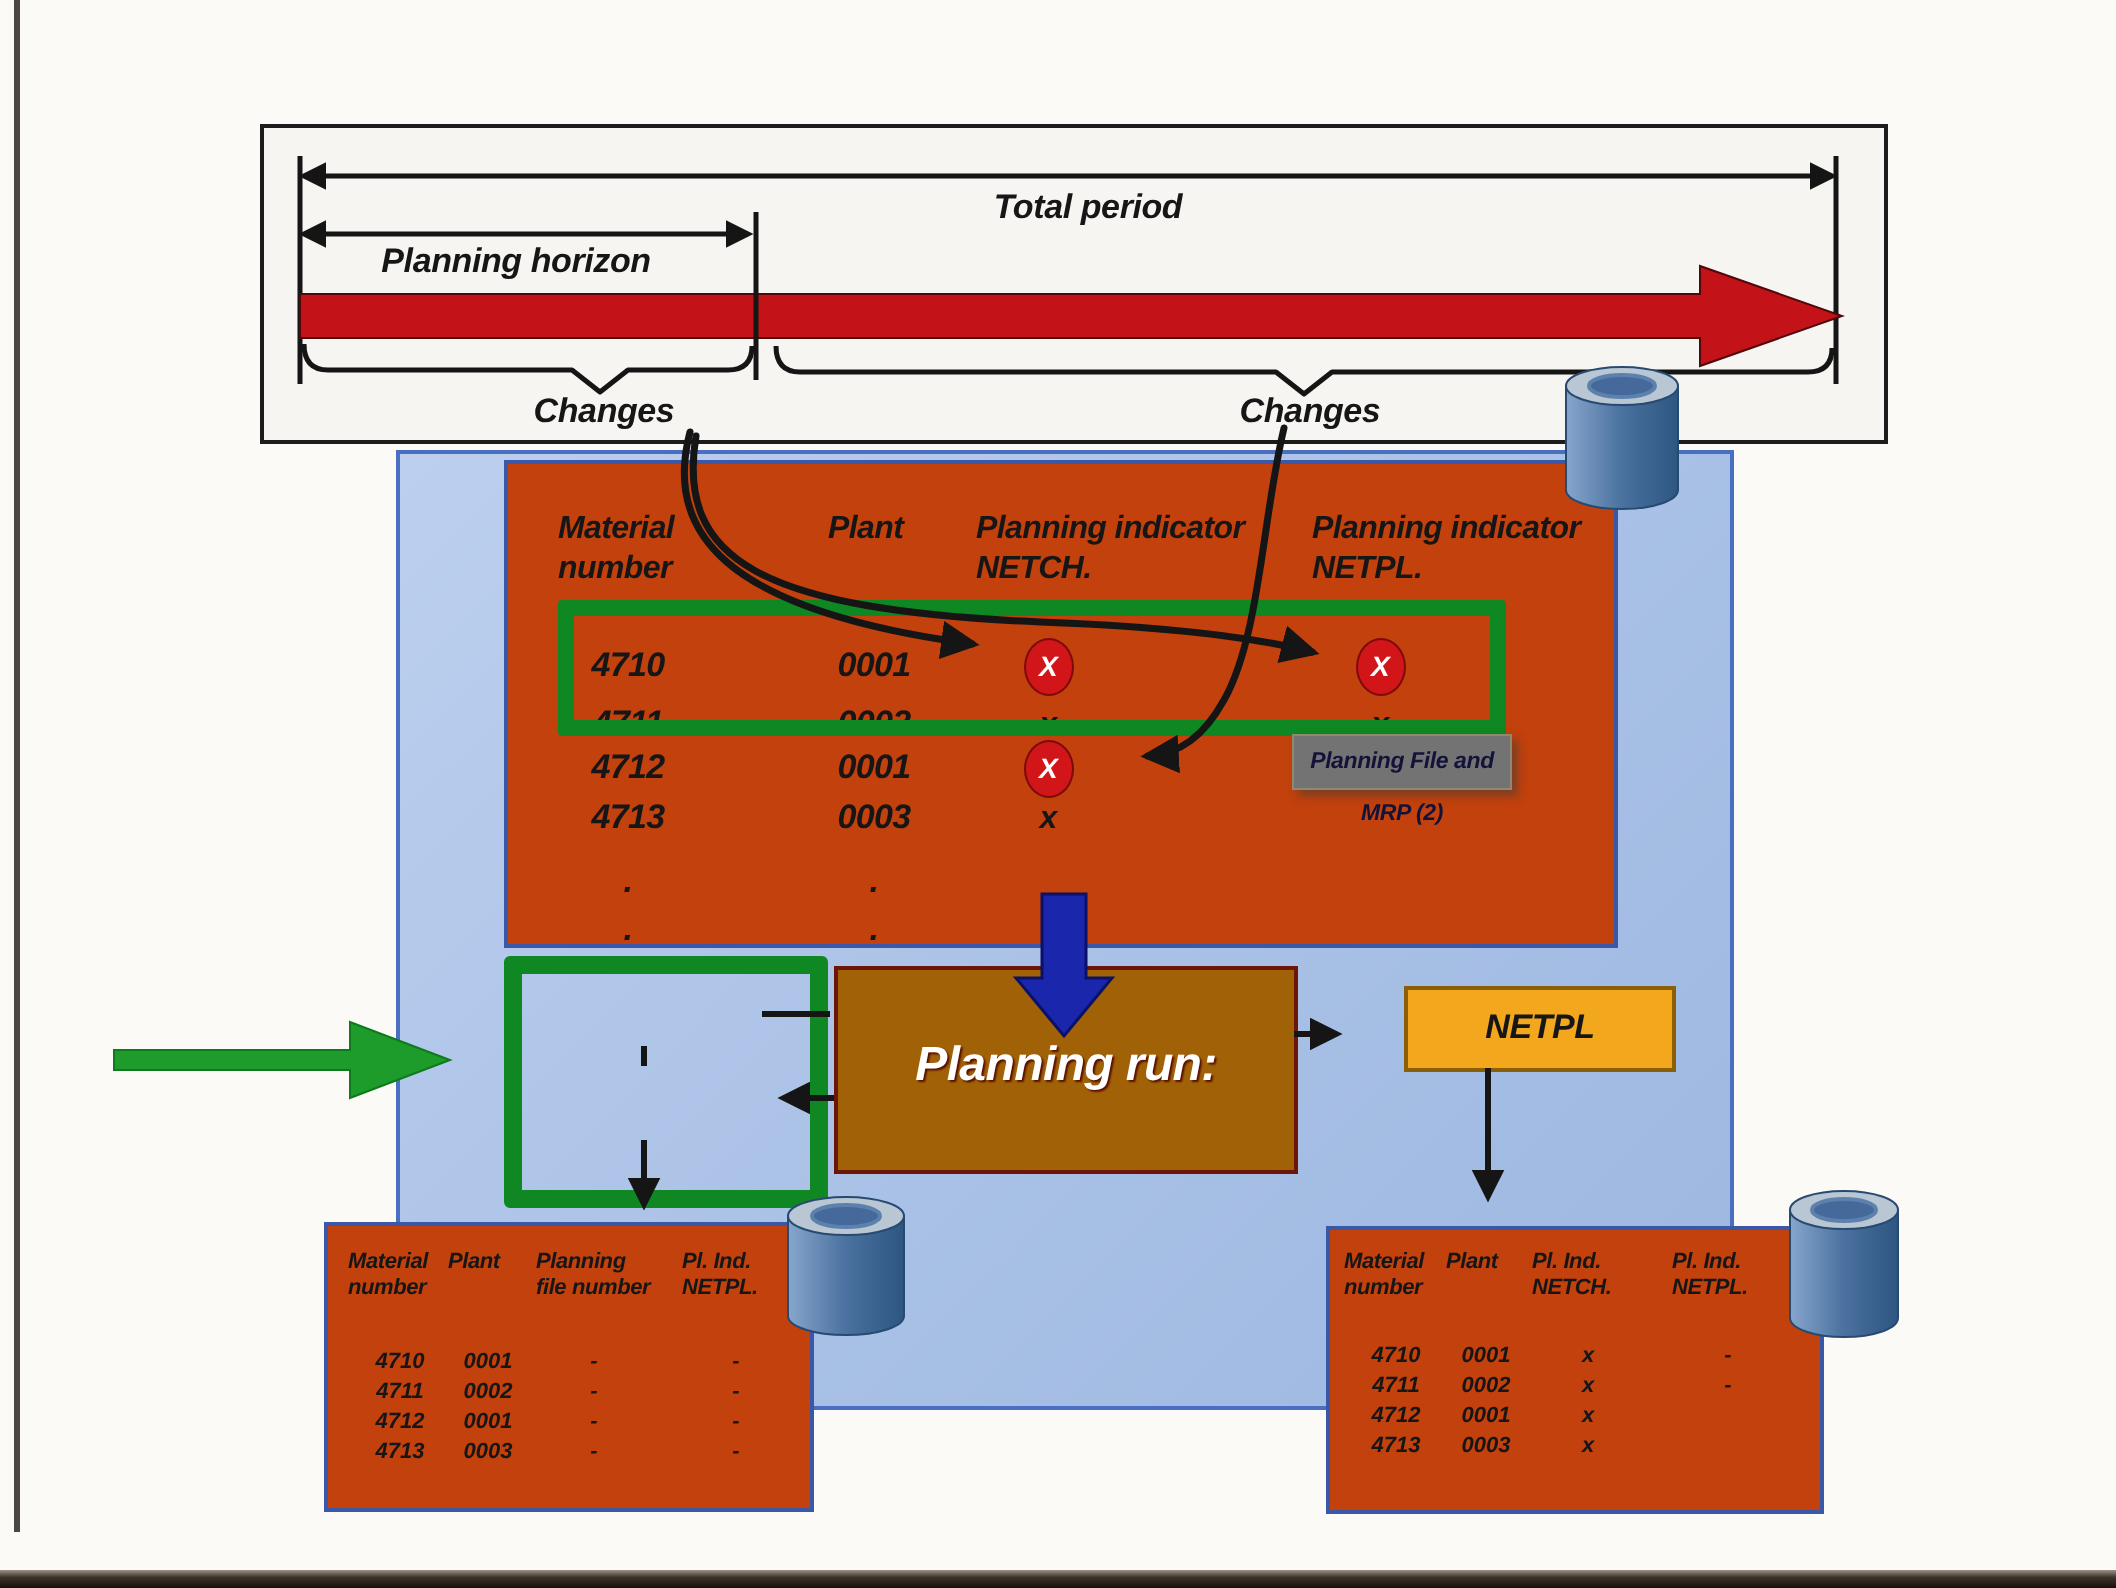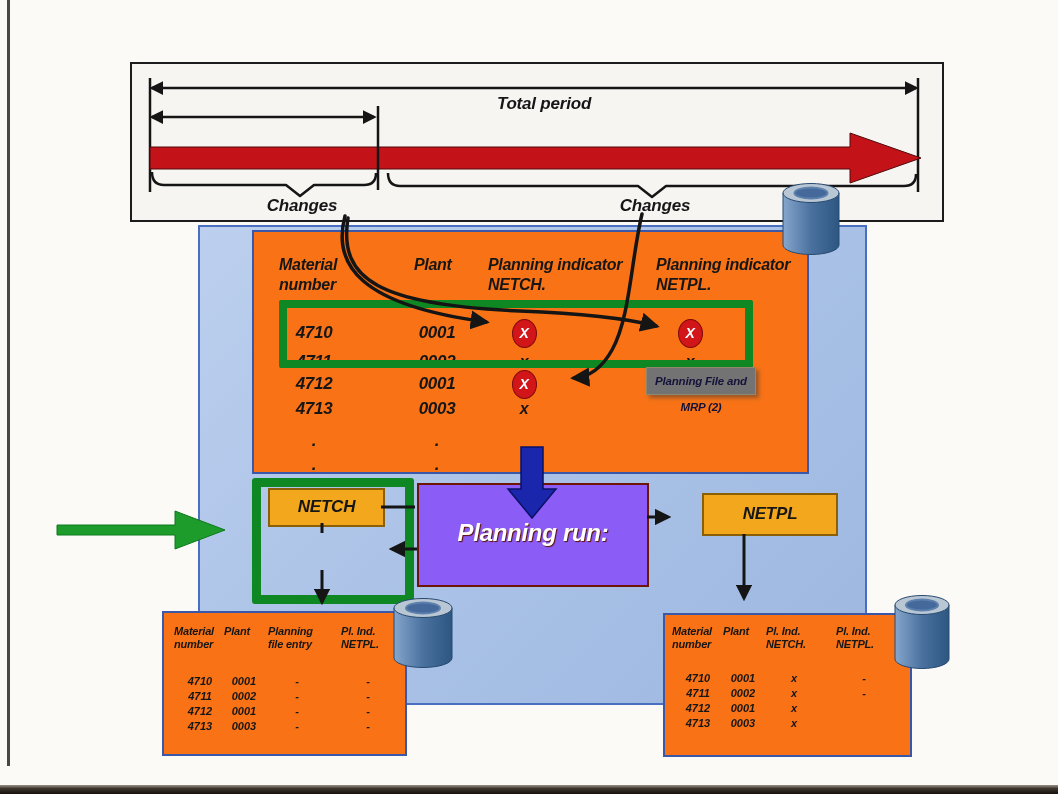--- a/index.html
+++ b/index.html
@@ -11,21 +11,21 @@
   #bottom-bar{left:0;top:785px;width:1058px;height:9px;
               background:linear-gradient(#9a9288 0%,#3c352c 40%,#15100b 100%);}
   
   #timeline-box{left:130px;top:62px;width:810px;height:156px;background:#f6f5f2;border:2px solid #1c1c1c;z-index:1;}
   .tl-label{font-size:17px;letter-spacing:-0.2px;z-index:3;text-align:center;}
   
   #pf-container{left:198px;top:225px;width:665px;height:476px;z-index:1;
                 background:linear-gradient(135deg,#bccfee 0%,#a9c1e6 55%,#9db7e0 100%);
                 border:2px solid #4a6fc0;}
   
-  .gray-table{background:#f97316;border:2px solid #3a57a8;z-index:2;}
+  .gray-table{background:#c2410c;border:2px solid #3a57a8;z-index:2;}
   #mid-table{left:252px;top:230px;width:553px;height:240px;}
   #left-table{left:162px;top:611px;width:241px;height:141px;}
   #right-table{left:663px;top:613px;width:245px;height:140px;}
   .mhead{font-size:16px;line-height:20px;letter-spacing:-0.3px;}
   .mrow{position:absolute;left:0;width:100%;height:22px;}
   .mcell{position:absolute;font-size:17px;line-height:18px;text-align:center;letter-spacing:-0.3px;}
   .m-mat{left:30px;width:60px;}
   .m-plant{left:150px;width:66px;}
   .m-netch{left:240px;width:60px;}
   .m-netpl{left:406px;width:60px;}
@@ -38,41 +38,42 @@
   .scell{position:absolute;font-size:11px;line-height:12px;text-align:center;}
   
   #row-highlight{left:279px;top:300px;width:458px;height:52px;border:8px solid #0f8722;z-index:2;border-radius:2px;}
   #flow-highlight{left:252px;top:478px;width:144px;height:108px;border:9px solid #0f8722;z-index:2;border-radius:3px;}
   
   .orange-box{background:#f2a71d;border:2px solid #8a5f05;z-index:3;text-align:center;
               font-size:17px;letter-spacing:-0.2px;}
   #netch-box{left:268px;top:488px;width:113px;height:35px;line-height:33px;}
   #neupl-box{left:268px;top:533px;width:113px;height:35px;line-height:33px;}
   #netpl-box{left:678px;top:493px;width:132px;height:39px;line-height:37px;margin-left:24px;}
-  #planning-run-box{left:417px;top:483px;width:228px;height:100px;background:#8b5cf6;border:2px solid #6d1506;
+  #planning-run-box{left:417px;top:483px;width:228px;height:100px;background:#a16207;border:2px solid #6d1506;
                     z-index:3;color:#fff;font-size:24px;text-align:center;line-height:96px;
                     text-shadow:1px 1px 1px #5a1000;letter-spacing:-0.3px;}
   
   #overlay{left:0;top:0;width:1058px;height:794px;z-index:4;pointer-events:none;}
   
   #tooltip{left:646px;top:367px;width:108px;height:26px;background:#737373;border:1px solid #8f8a6d;
            box-shadow:3px 3px 4px rgba(60,60,60,.5);z-index:5;font-size:11.5px;line-height:26px;
            text-align:center;color:#13133a;letter-spacing:-0.2px;}
   .hdr-cell{position:absolute;}
 </style>
 </head>
 <body>
 
 <div id="stage">
 
   <div class="abs" id="left-line"></div>
   <div class="abs" id="bottom-bar"></div>
 
   <div class="abs" id="timeline-box"></div>
   <div class="abs tl-label" style="left:464px;top:94px;width:160px;">Total period</div>
+  <div class="abs tl-label" style="left:168px;top:121px;width:180px;">Planning horizon</div>
   <div class="abs tl-label" style="left:252px;top:196px;width:100px;">Changes</div>
   <div class="abs tl-label" style="left:605px;top:196px;width:100px;">Changes</div>
 
   <div class="abs" id="pf-container"></div>
 
   <div class="abs gray-table" id="mid-table">
     <div class="hdr-cell mhead" style="left:25px;top:23px;width:84px;">Material number</div>
     <div class="hdr-cell mhead" style="left:160px;top:23px;width:60px;">Plant</div>
     <div class="hdr-cell mhead" style="left:402px;top:23px;width:152px;">Planning indicator NETPL.</div>
     <div class="hdr-cell mhead" style="left:234px;top:23px;width:160px;">Planning indicator NETCH.</div>
@@ -108,28 +109,27 @@
         <div class="mrow" style="top: 224px;">
           <div class="mcell m-mat">.</div>
           <div class="mcell m-plant">.</div>
         </div>
       </div>
   </div>
 
   <div class="abs" id="row-highlight"></div>
   <div class="abs" id="flow-highlight"></div>
 
-  <div class="abs orange-box" id="netch-box">NETCH</div>
   <div class="abs" id="planning-run-box">Planning run:</div>
   <div class="abs orange-box" id="netpl-box">NETPL</div>
 
   <div class="abs gray-table" id="left-table">
     <div class="hdr-cell shead" style="left:10px;top:12px;width:52px;">Material number</div>
     <div class="hdr-cell shead" style="left:60px;top:12px;width:40px;">Plant</div>
-    <div class="hdr-cell shead" style="left:104px;top:12px;width:58px;">Planning file entry</div>
+    <div class="hdr-cell shead" style="left:104px;top:12px;width:58px;">Planning file number</div>
     <div class="hdr-cell shead" style="left:177px;top:12px;width:54px;">Pl. Ind. NETPL.</div>
     <div class="abs" id="left-rows" style="left:0;top:0;width:100%;height:100%;">
         <div class="srow" style="top: 62px;">
           <div class="scell" style="left: 10px; width: 52px;">4710</div>
           <div class="scell" style="left: 60px; width: 40px;">0001</div>
           <div class="scell" style="left: 104px; width: 58px;">-</div>
           <div class="scell" style="left: 177px; width: 54px;">-</div>
         </div>
         <div class="srow" style="top: 77px;">
           <div class="scell" style="left: 10px; width: 52px;">4711</div>

